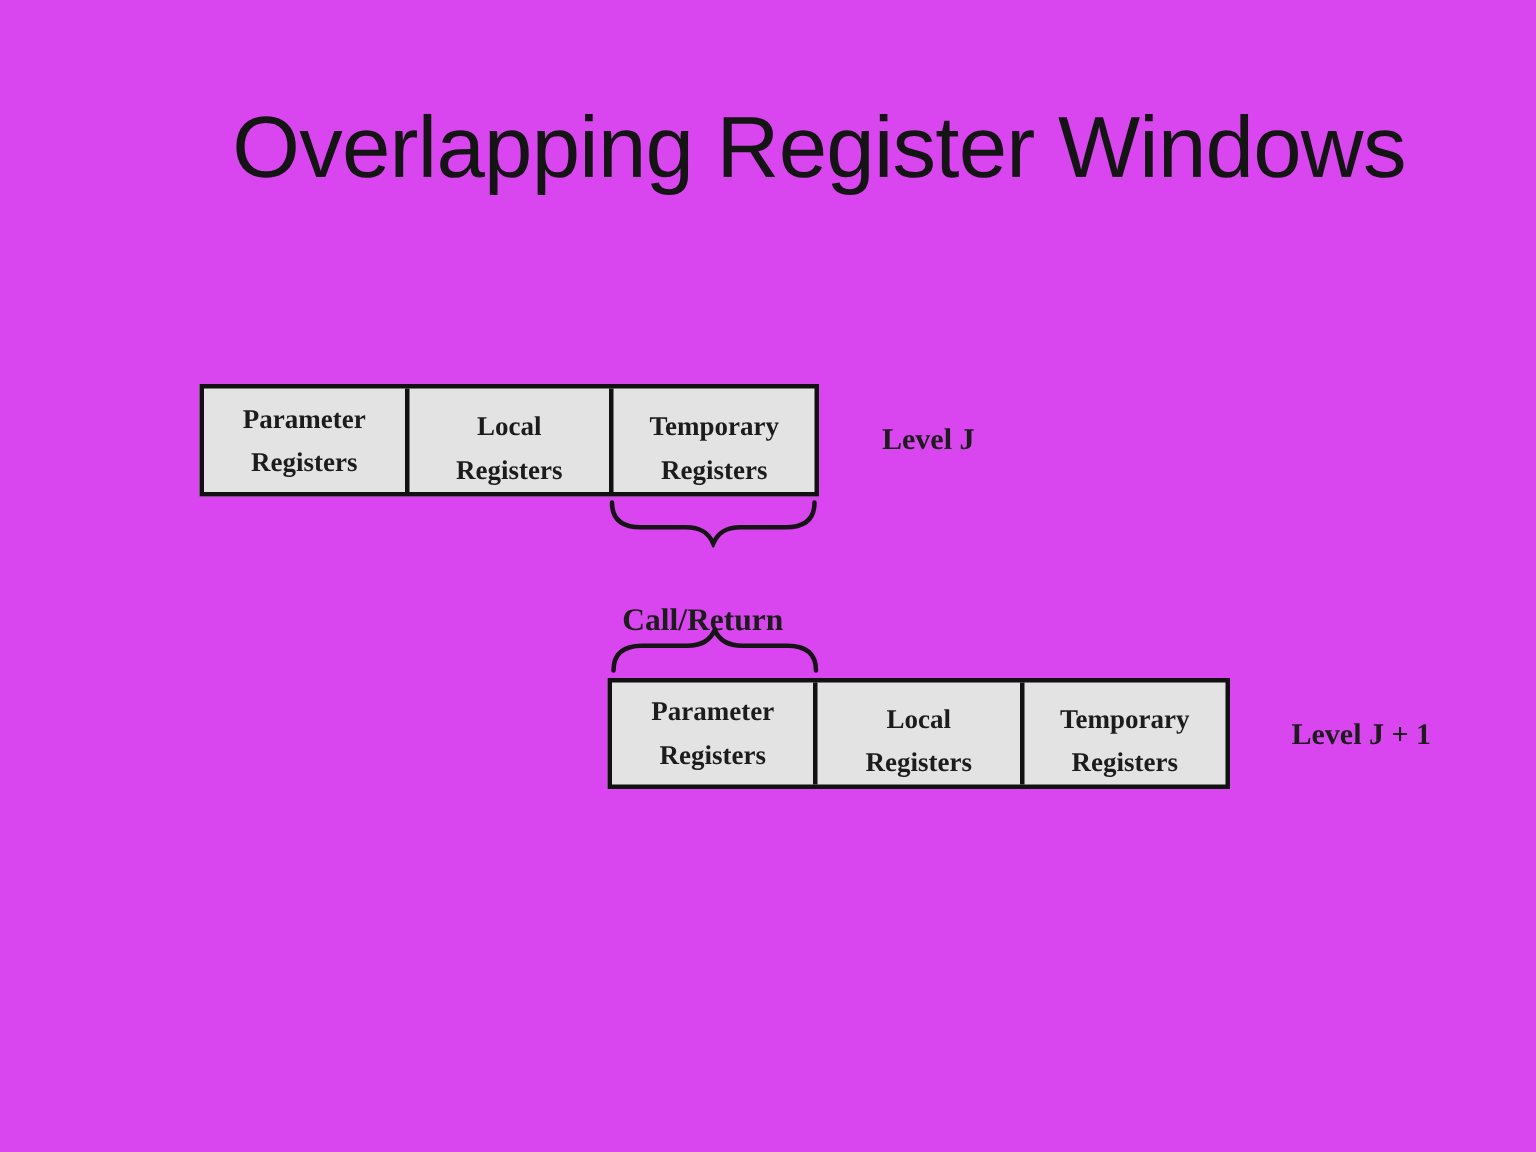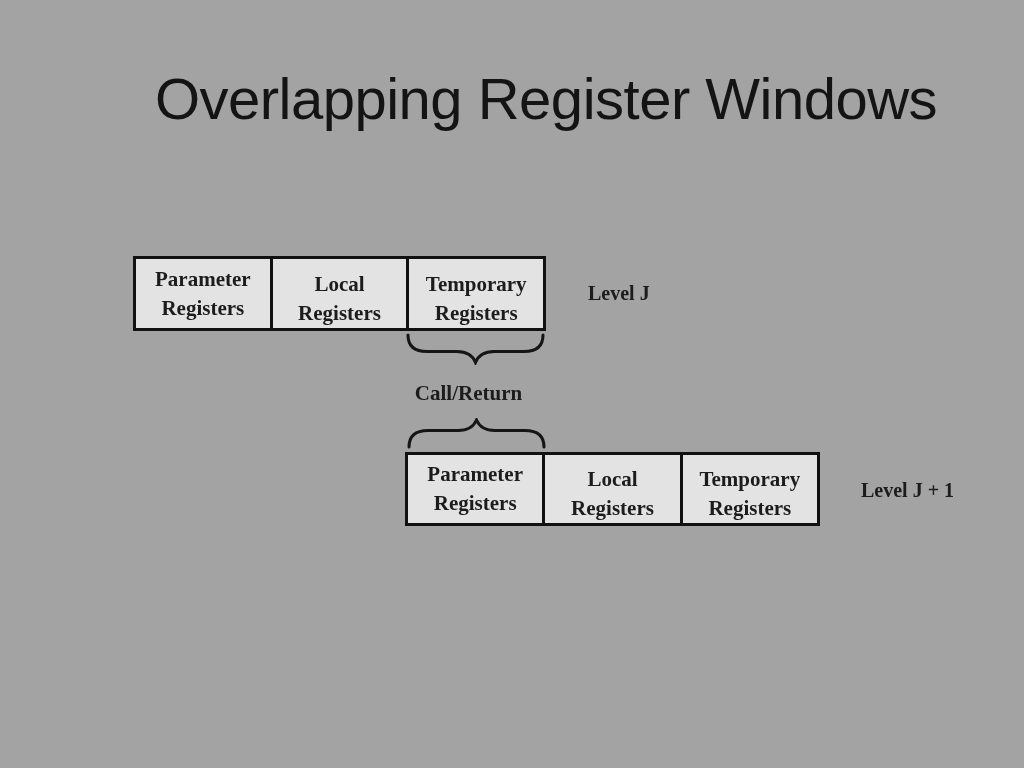--- a/index.html
+++ b/index.html
@@ -1,20 +1,20 @@
 <!DOCTYPE html>
 <html><head>
 <meta charset="utf-8">
 <style>
   html, body { margin: 0; padding: 0; background: #ffffff; }
   .slide {
     position: relative;
     width: 1024px;
     height: 768px;
-    background: #a3a3a3;
+    background: #d946ef;
     overflow: hidden;
     font-family: "Liberation Serif", serif;
     color: #1a1a1a;
   }
   .title {
     position: absolute;
     left: 66px;
     top: 68px;
     width: 960px;
     margin: 0;
@@ -37,21 +37,21 @@
   .reg-row.row1 { left: 133px; top: 256px; width: 413px; height: 75px; }
   .reg-row.row2 { left: 405px; top: 452px; width: 415px; height: 74px; }
   .reg-box {
     flex: 1 1 0;
     display: flex;
     flex-direction: column;
     align-items: center;
     justify-content: center;
     text-align: center;
     font-weight: 700;
-    font-size: 21px;
+    font-size: 18px;
     line-height: 29px;
     color: #1c1c1c;
     letter-spacing: 0px;
   }
   .reg-box + .reg-box { border-left: 3px solid #111111; justify-content: flex-end; }
   .level-label {
     position: absolute;
     display: flex;
     align-items: center;
     font-weight: 700;
@@ -61,21 +61,21 @@
     margin-left: 11px;
   }
   .level-label.lvl1 { left: 577px; top: 256px; height: 75px; }
   .level-label.lvl2 { left: 850px; top: 453px; height: 74px; }
   .brace { position: absolute; display: block; }
   .brace.top { left: 405px; top: 332px; }
   .brace.bottom { left: 406px; top: 418px; }
   .connector-label {
     position: absolute;
     left: 398px;
-    top: 380px;
+    top: 400px;
     width: 141px;
     text-align: center;
     font-weight: 700;
     font-size: 21px;
     line-height: 26px;
     color: #1c1c1c;
     white-space: nowrap;
   }
 </style>
 </head>

